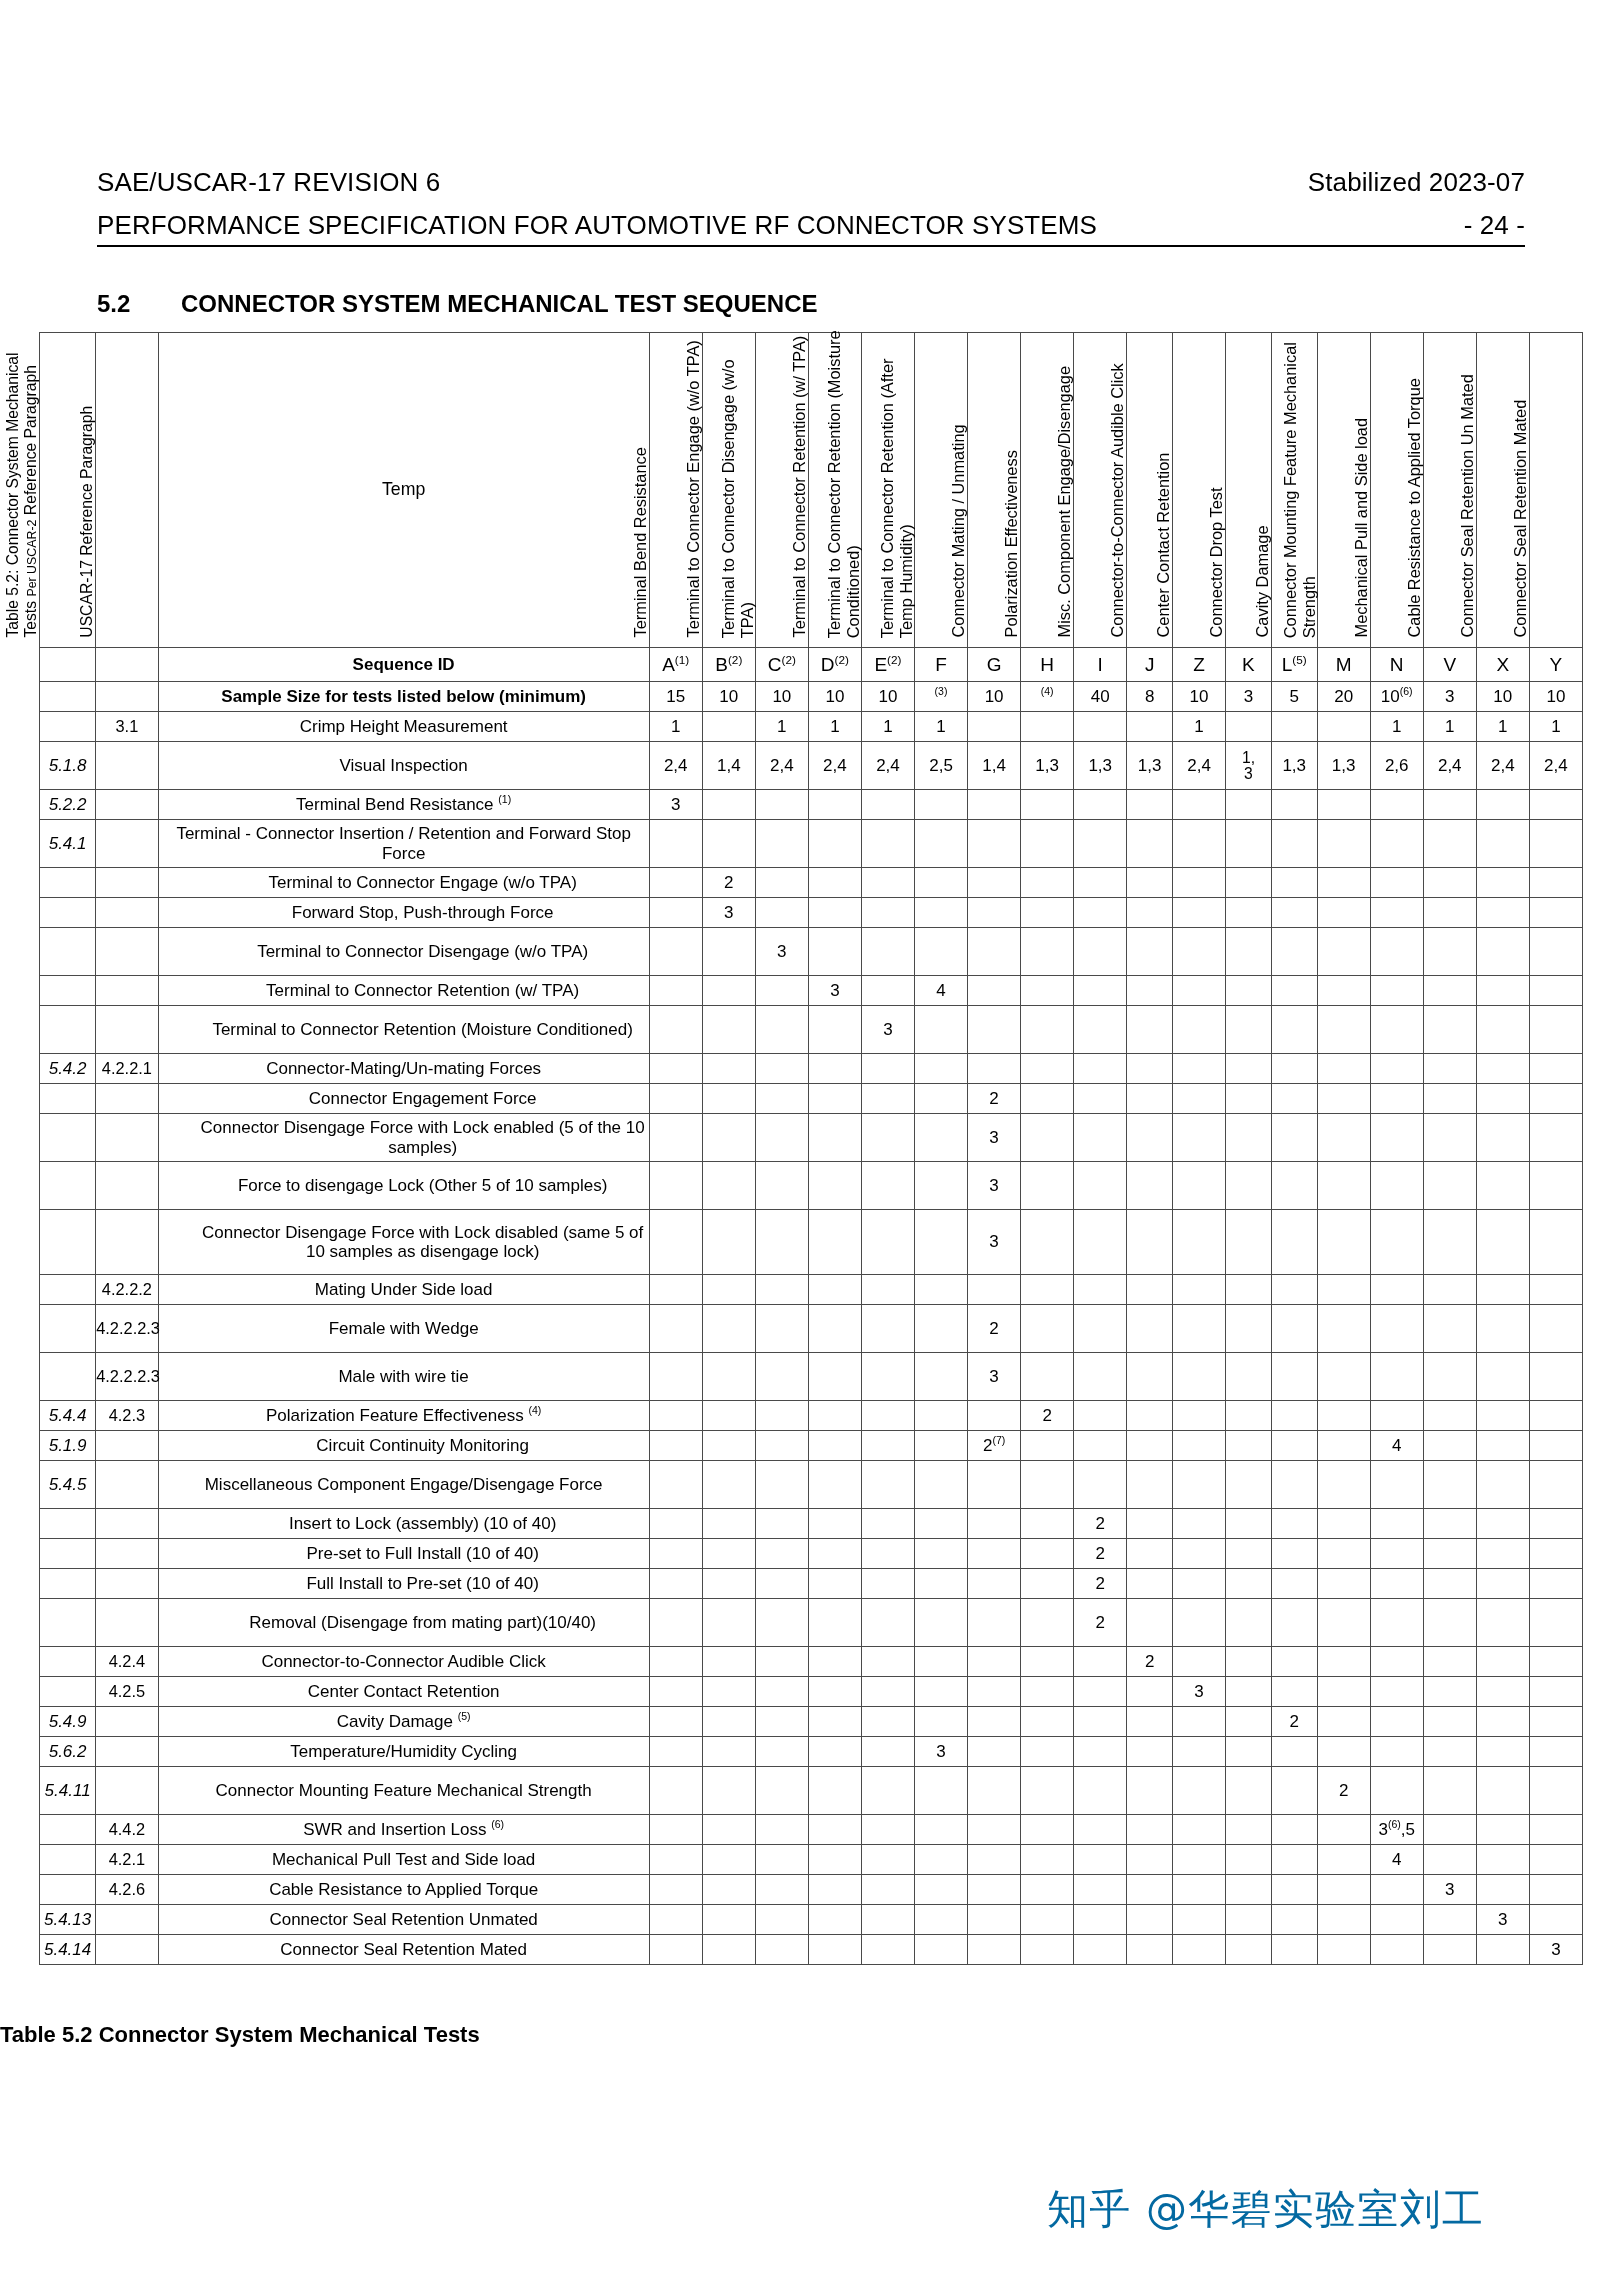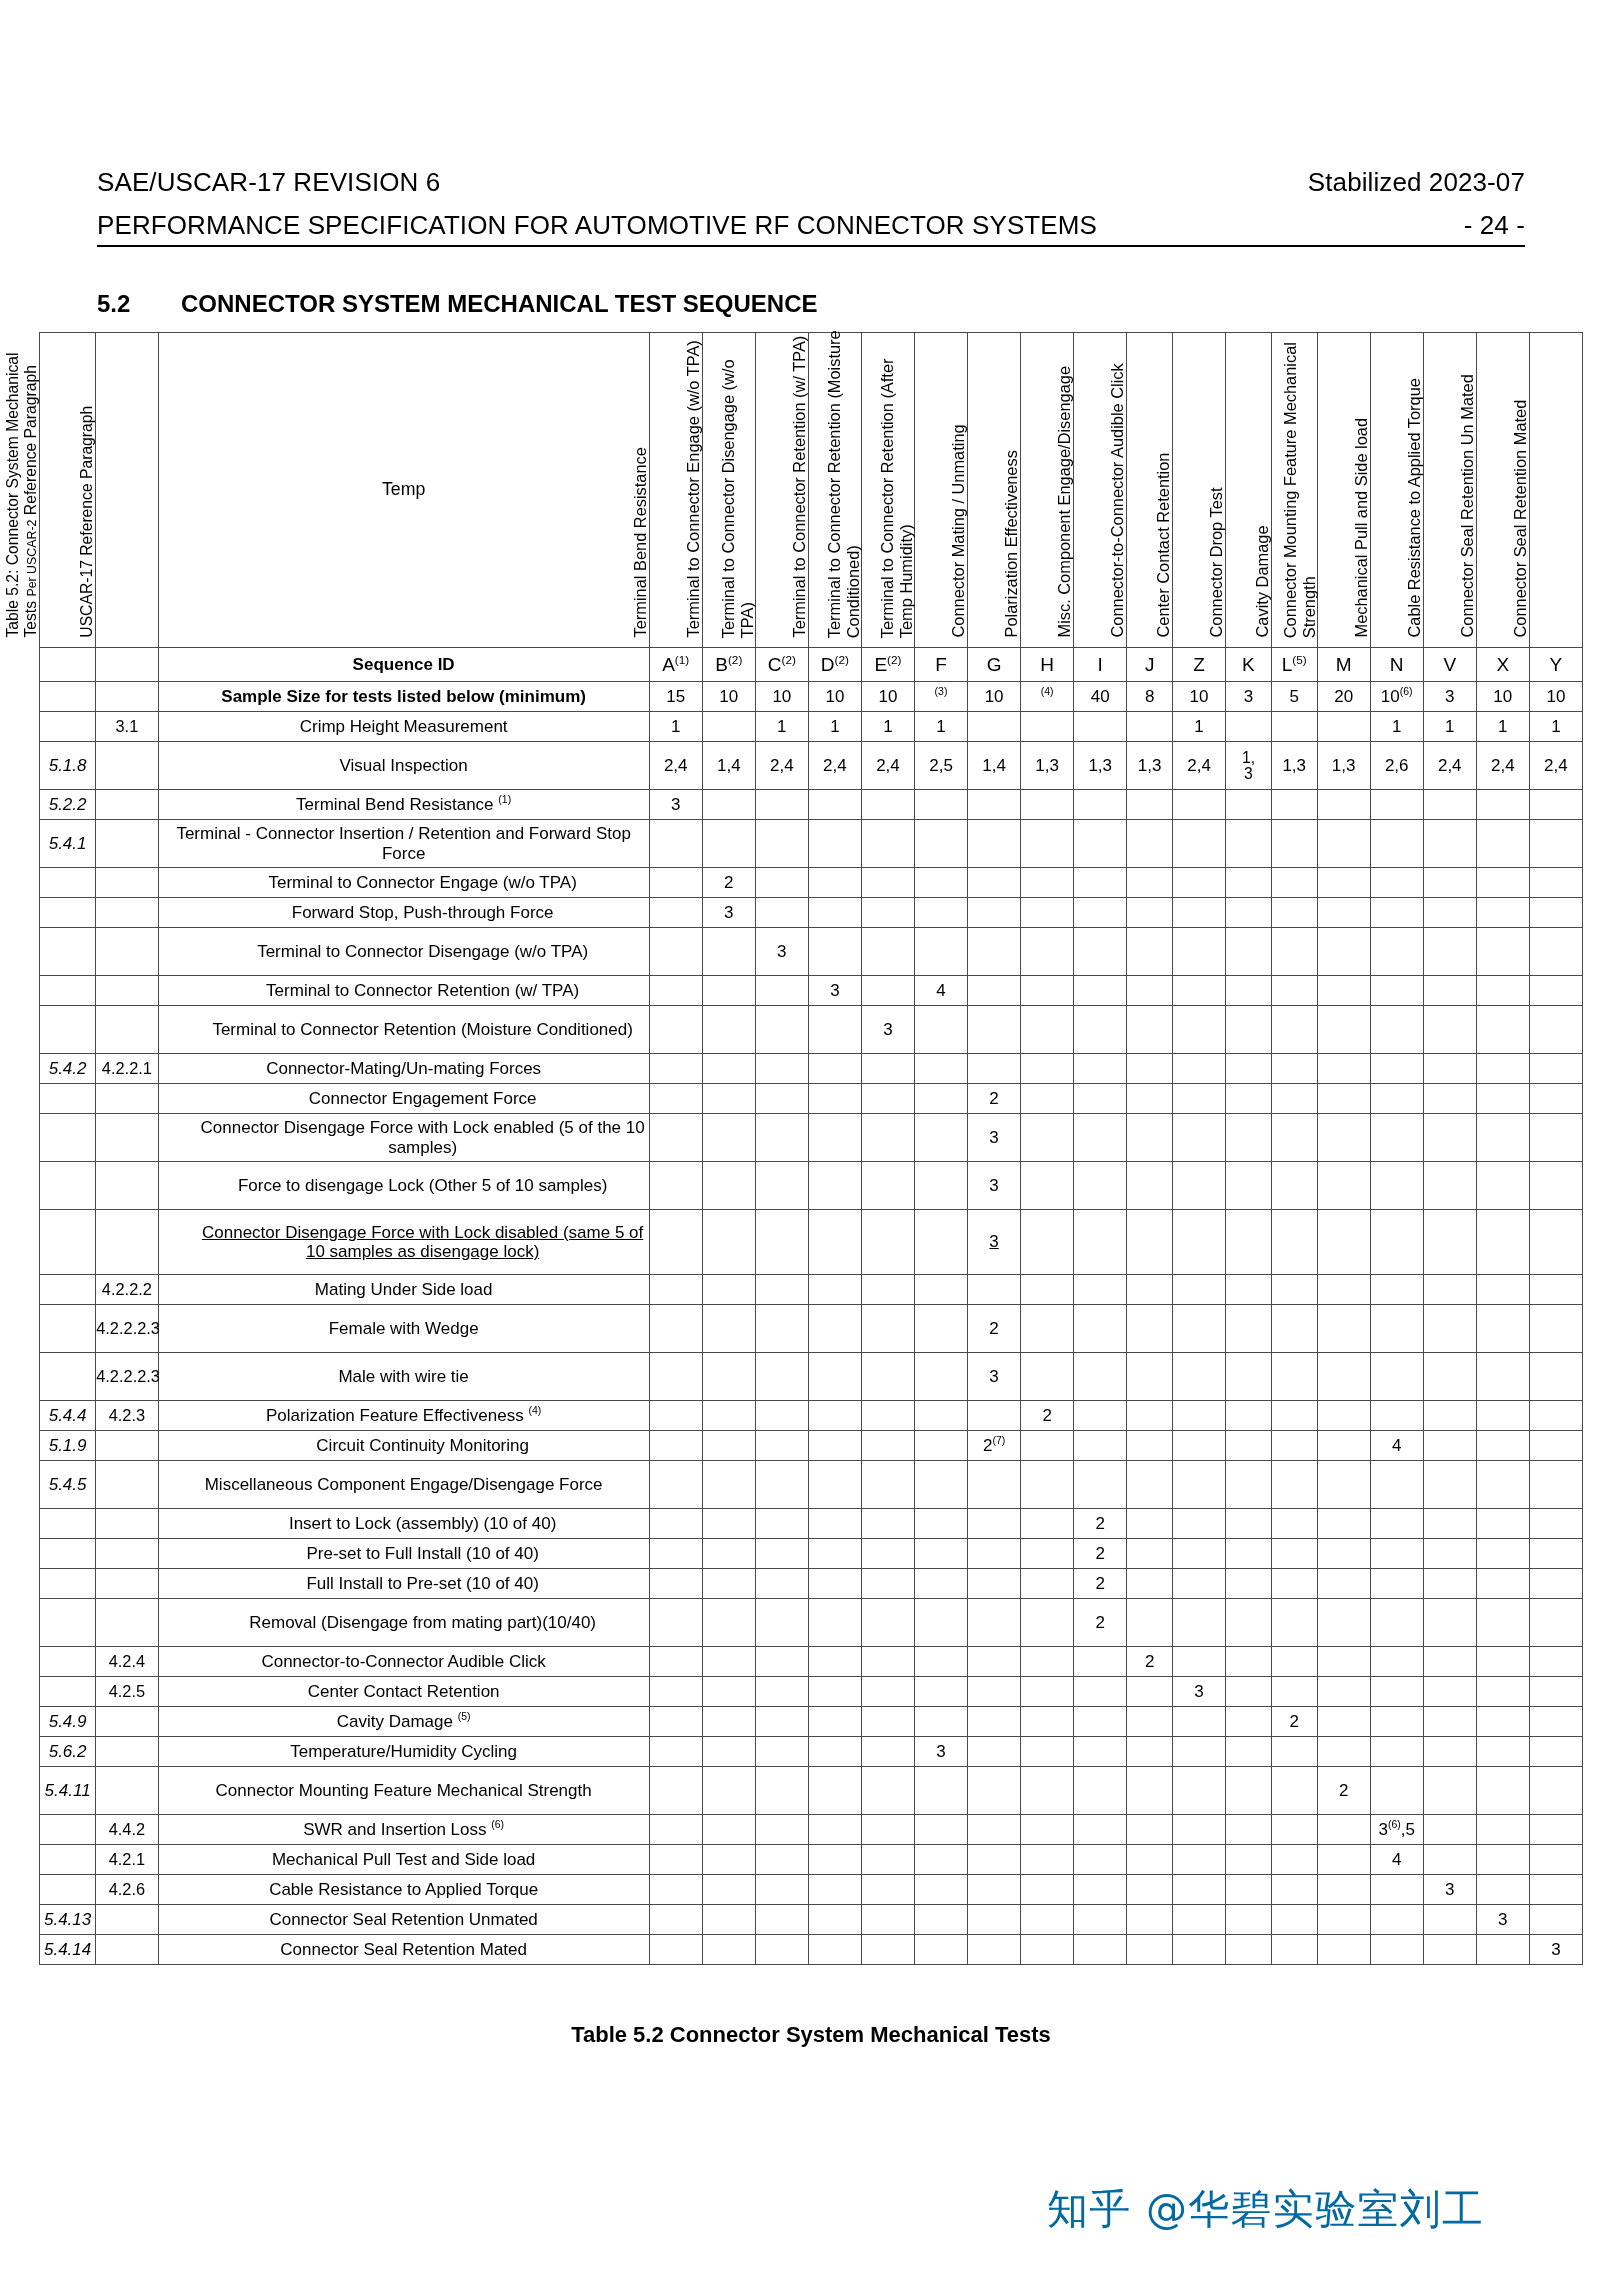--- a/index.html
+++ b/index.html
@@ -130,29 +130,28 @@
   }
   .usccell { font-size: 16.4px; }
   .seqid { font-weight: bold; font-size: 19px; }
   .val { font-size: 17px; }
   .val.two-line { line-height: 1.0; font-size: 15.7px; }
   sup { font-size: 0.62em; vertical-align: super; line-height: 0; }
 
   .r-h { height: 34px; }
   .r-1 { height: 30px; }
   .r-2 { height: 48px; }
-  .r-3 { height: 65px; text-decoration: underline; }
+  .r-3 { height: 65px; }
 
   
   .caption {
     position: absolute;
     left: 0;
     top: 2022px;
     width: 1622px;
-    text-align: center;
     font-size: 22px;
     font-weight: bold;
   }
 
   
   .watermark {
     position: absolute;
     left: 1047px;
     top: 2182px;
     font-size: 41px;

